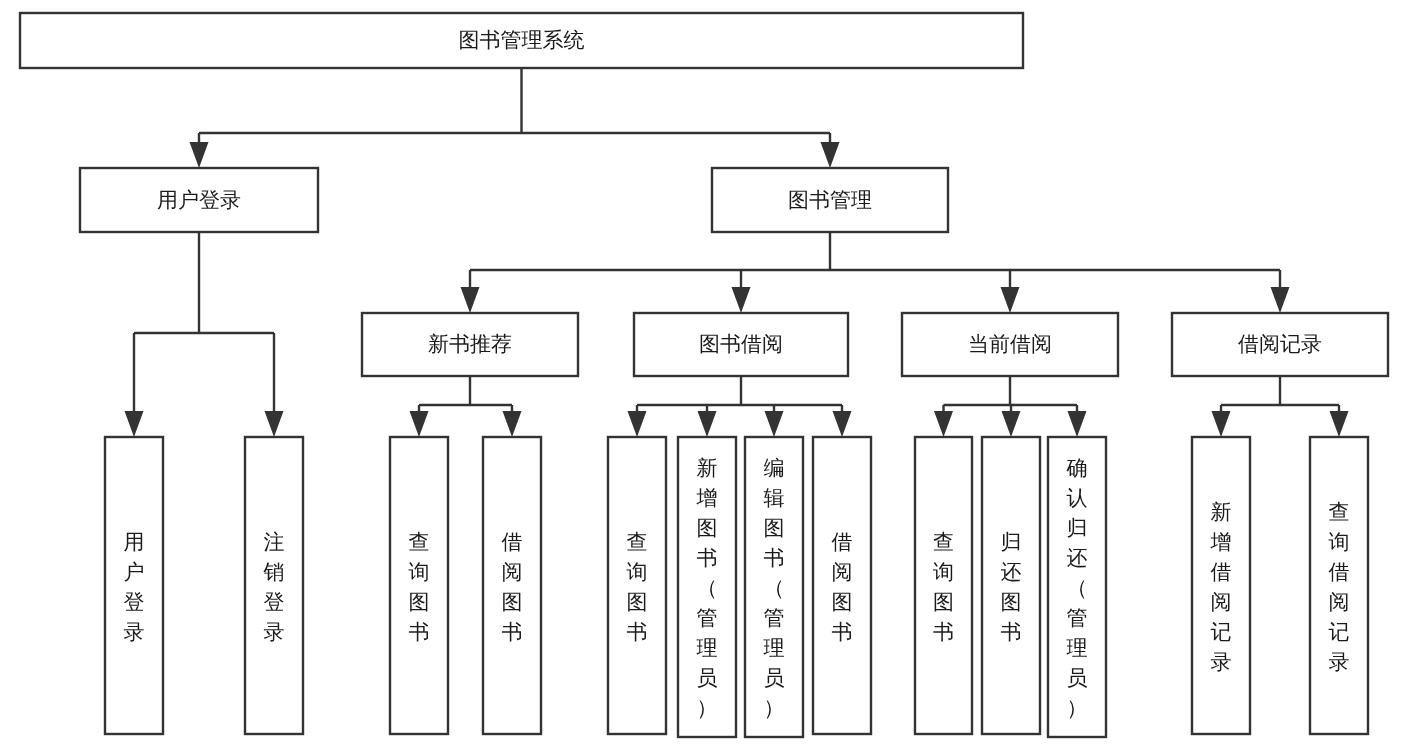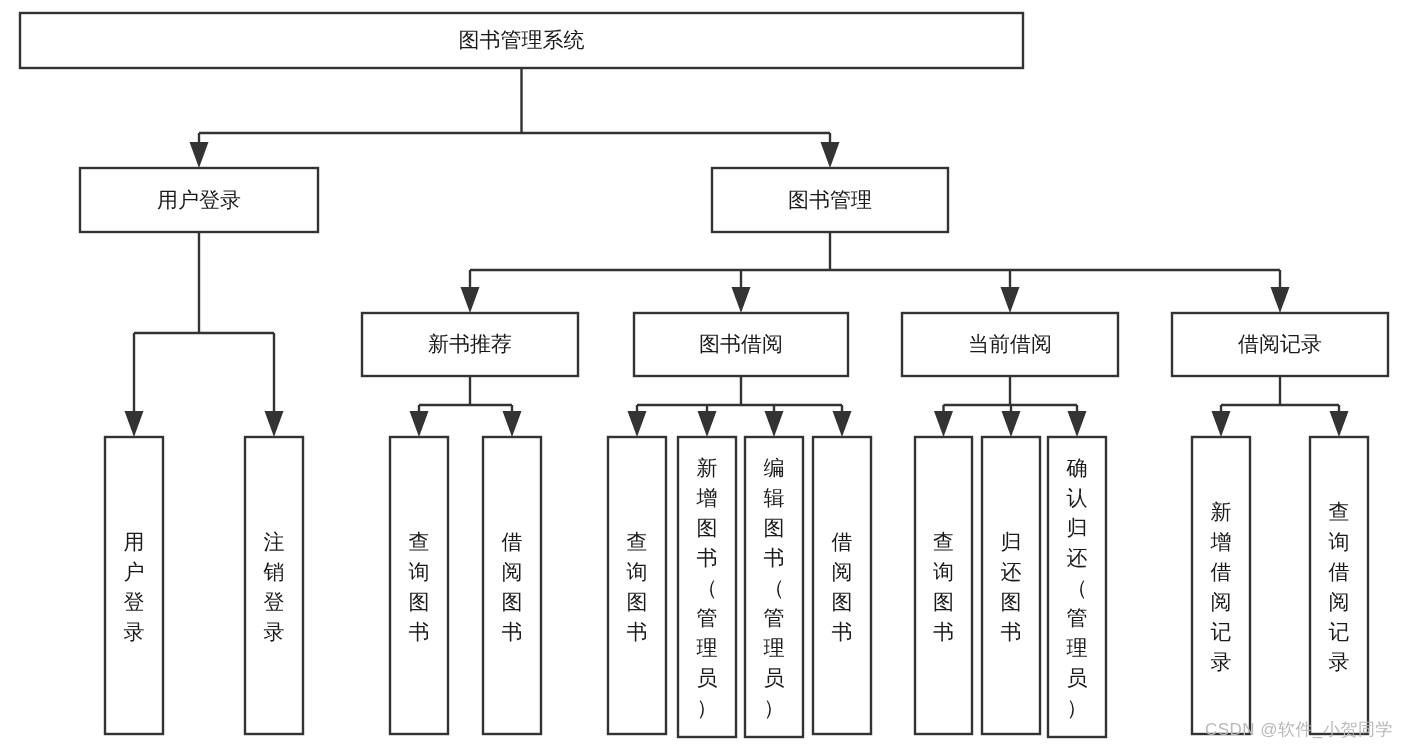--- a/index.html
+++ b/index.html
@@ -214,14 +214,13 @@
         <g>
           <rect class="node-box" x="1192" y="437" width="58" height="297"></rect>
           <text class="node-label-vertical" x="1221" y="518.9"><tspan x="1221" dy="0">新</tspan><tspan x="1221" dy="30">增</tspan><tspan x="1221" dy="30">借</tspan><tspan x="1221" dy="30">阅</tspan><tspan x="1221" dy="30">记</tspan><tspan x="1221" dy="30">录</tspan></text>
         </g>
         <g>
           <rect class="node-box" x="1310" y="437" width="58" height="297"></rect>
           <text class="node-label-vertical" x="1339" y="518.9"><tspan x="1339" dy="0">查</tspan><tspan x="1339" dy="30">询</tspan><tspan x="1339" dy="30">借</tspan><tspan x="1339" dy="30">阅</tspan><tspan x="1339" dy="30">记</tspan><tspan x="1339" dy="30">录</tspan></text>
         </g>
       </g>
   </svg>
-  <div class="watermark">CSDN @软件_小贺同学</div>
 </div>
 
 </body></html>

